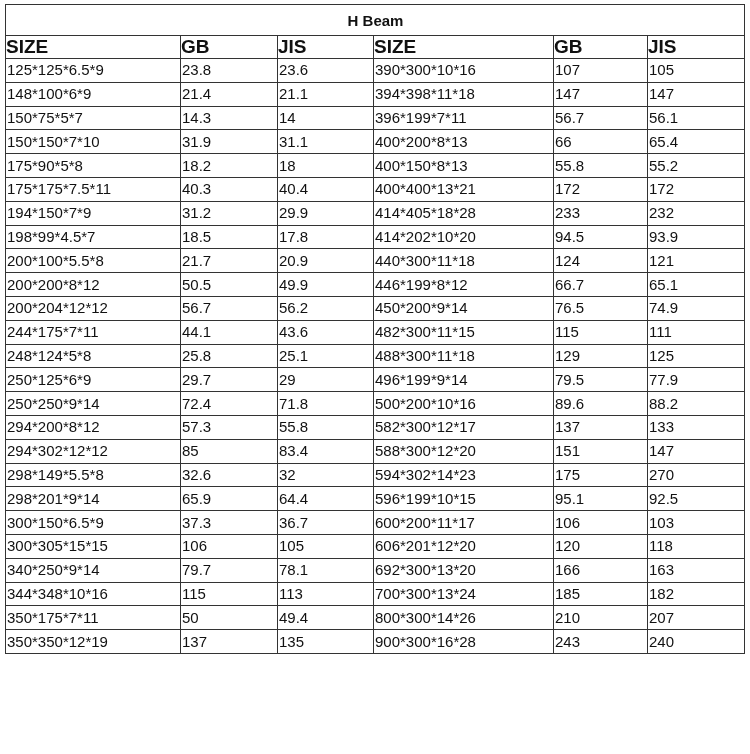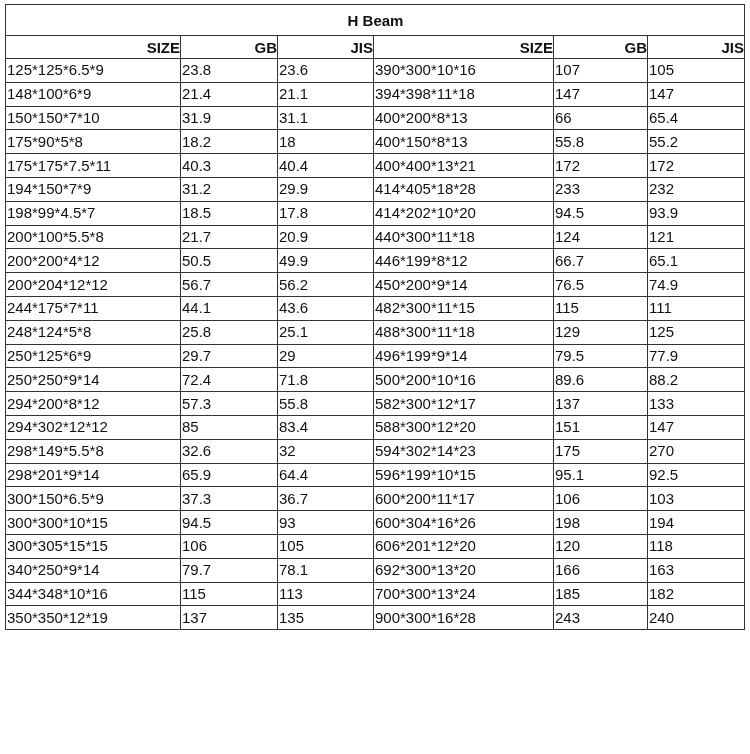--- a/index.html
+++ b/index.html
@@ -21,23 +21,23 @@
       white-space: nowrap;
     }
     #beam-table .title-cell {
       height: 30px;
       text-align: center;
       font-weight: bold;
       font-size: 15px;
     }
     #beam-table .head-cell {
       height: 22px;
-      text-align: right;
+      text-align: left;
       font-weight: bold;
-      font-size: 15px;
+      font-size: 19px;
       padding: 0;
     }
     #beam-table .data-cell {
       height: 22.8px;
       font-size: 15px;
       text-align: left;
       line-height: 20px;
     }
   </style>
 </head>
@@ -76,20 +76,28 @@
       </tr>
       <tr>
         <td class="data-cell">148*100*6*9</td>
         <td class="data-cell">21.4</td>
         <td class="data-cell">21.1</td>
         <td class="data-cell">394*398*11*18</td>
         <td class="data-cell">147</td>
         <td class="data-cell">147</td>
       </tr>
       <tr>
+        <td class="data-cell">150*75*5*7</td>
+        <td class="data-cell">14.3</td>
+        <td class="data-cell">14</td>
+        <td class="data-cell">396*199*7*11</td>
+        <td class="data-cell">56.7</td>
+        <td class="data-cell">56.1</td>
+      </tr>
+      <tr>
         <td class="data-cell">150*150*7*10</td>
         <td class="data-cell">31.9</td>
         <td class="data-cell">31.1</td>
         <td class="data-cell">400*200*8*13</td>
         <td class="data-cell">66</td>
         <td class="data-cell">65.4</td>
       </tr>
       <tr>
         <td class="data-cell">175*90*5*8</td>
         <td class="data-cell">18.2</td>
@@ -124,21 +132,21 @@
       </tr>
       <tr>
         <td class="data-cell">200*100*5.5*8</td>
         <td class="data-cell">21.7</td>
         <td class="data-cell">20.9</td>
         <td class="data-cell">440*300*11*18</td>
         <td class="data-cell">124</td>
         <td class="data-cell">121</td>
       </tr>
       <tr>
-        <td class="data-cell">200*200*4*12</td>
+        <td class="data-cell">200*200*8*12</td>
         <td class="data-cell">50.5</td>
         <td class="data-cell">49.9</td>
         <td class="data-cell">446*199*8*12</td>
         <td class="data-cell">66.7</td>
         <td class="data-cell">65.1</td>
       </tr>
       <tr>
         <td class="data-cell">200*204*12*12</td>
         <td class="data-cell">56.7</td>
         <td class="data-cell">56.2</td>
@@ -212,28 +220,20 @@
       </tr>
       <tr>
         <td class="data-cell">300*150*6.5*9</td>
         <td class="data-cell">37.3</td>
         <td class="data-cell">36.7</td>
         <td class="data-cell">600*200*11*17</td>
         <td class="data-cell">106</td>
         <td class="data-cell">103</td>
       </tr>
       <tr>
-        <td class="data-cell">300*300*10*15</td>
-        <td class="data-cell">94.5</td>
-        <td class="data-cell">93</td>
-        <td class="data-cell">600*304*16*26</td>
-        <td class="data-cell">198</td>
-        <td class="data-cell">194</td>
-      </tr>
-      <tr>
         <td class="data-cell">300*305*15*15</td>
         <td class="data-cell">106</td>
         <td class="data-cell">105</td>
         <td class="data-cell">606*201*12*20</td>
         <td class="data-cell">120</td>
         <td class="data-cell">118</td>
       </tr>
       <tr>
         <td class="data-cell">340*250*9*14</td>
         <td class="data-cell">79.7</td>
@@ -244,20 +244,28 @@
       </tr>
       <tr>
         <td class="data-cell">344*348*10*16</td>
         <td class="data-cell">115</td>
         <td class="data-cell">113</td>
         <td class="data-cell">700*300*13*24</td>
         <td class="data-cell">185</td>
         <td class="data-cell">182</td>
       </tr>
       <tr>
+        <td class="data-cell">350*175*7*11</td>
+        <td class="data-cell">50</td>
+        <td class="data-cell">49.4</td>
+        <td class="data-cell">800*300*14*26</td>
+        <td class="data-cell">210</td>
+        <td class="data-cell">207</td>
+      </tr>
+      <tr>
         <td class="data-cell">350*350*12*19</td>
         <td class="data-cell">137</td>
         <td class="data-cell">135</td>
         <td class="data-cell">900*300*16*28</td>
         <td class="data-cell">243</td>
         <td class="data-cell">240</td>
       </tr>
     </tbody>
 </table>
 

